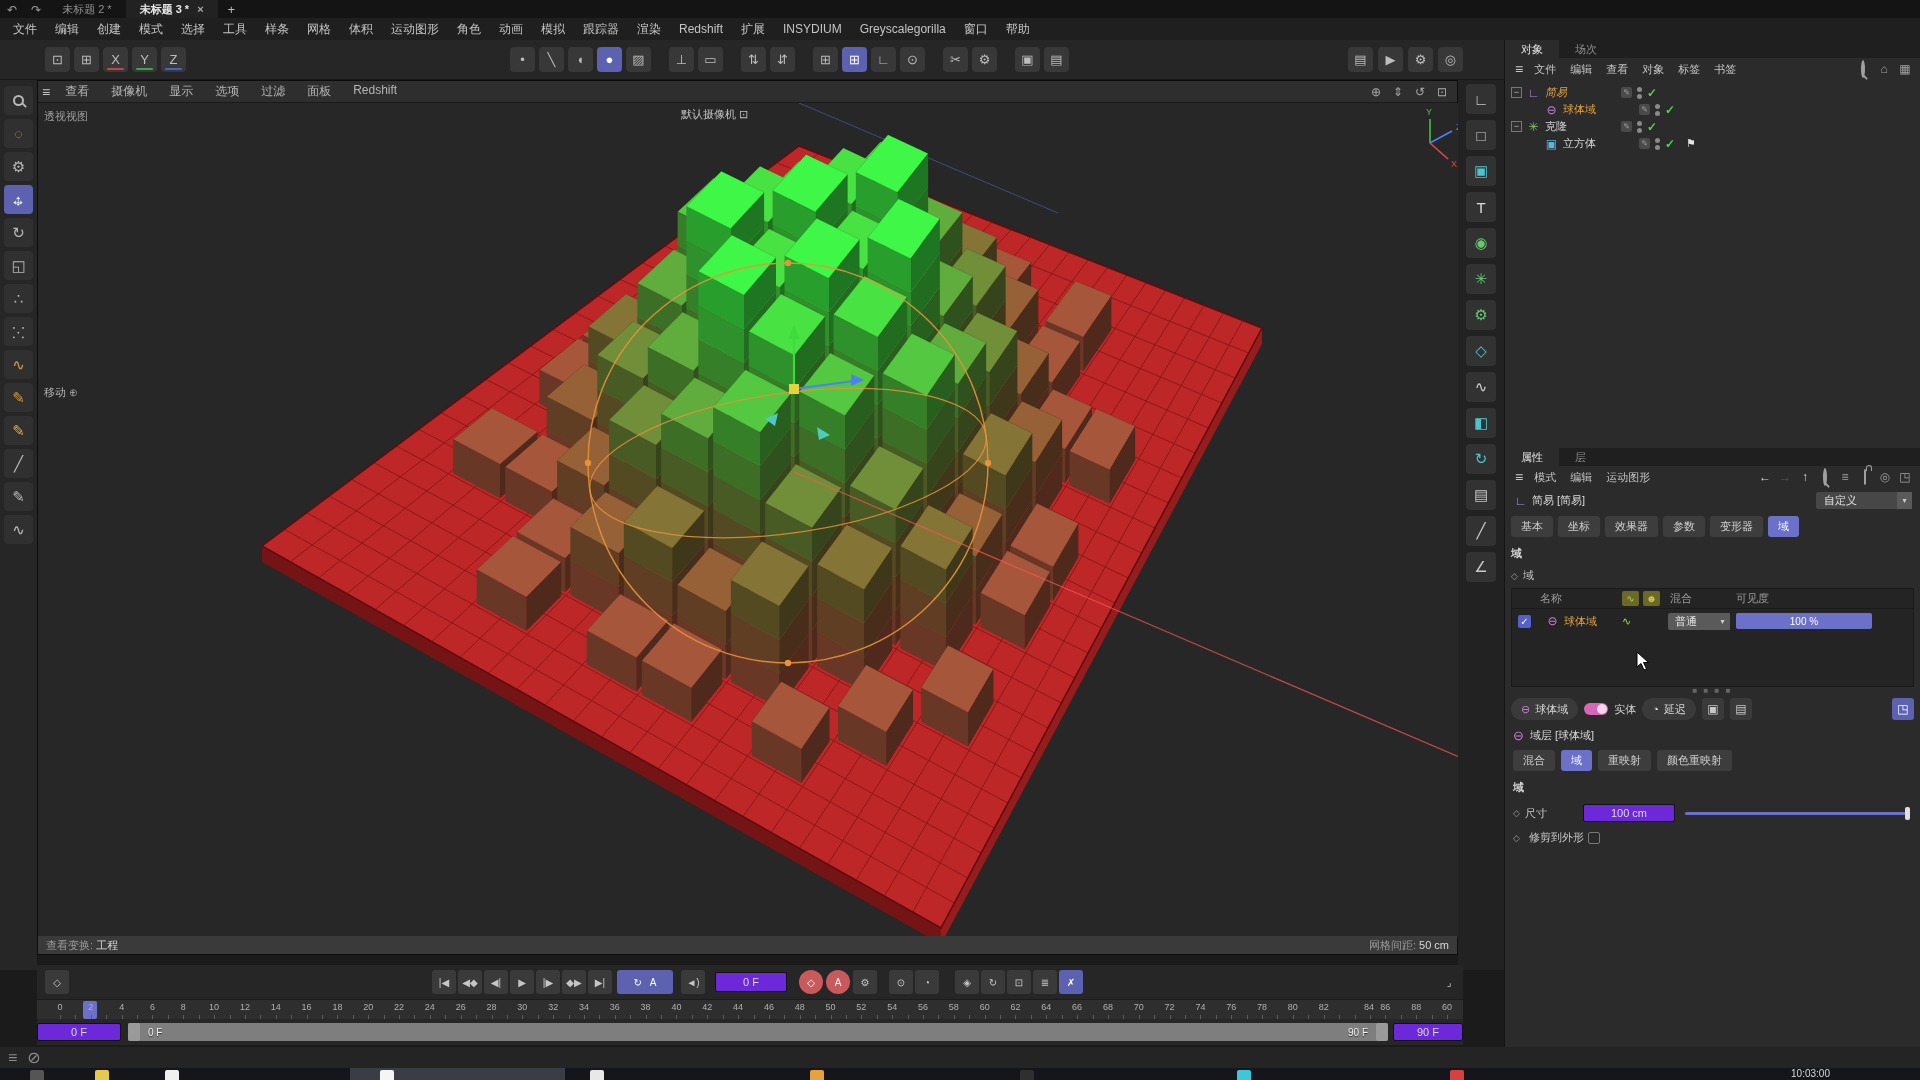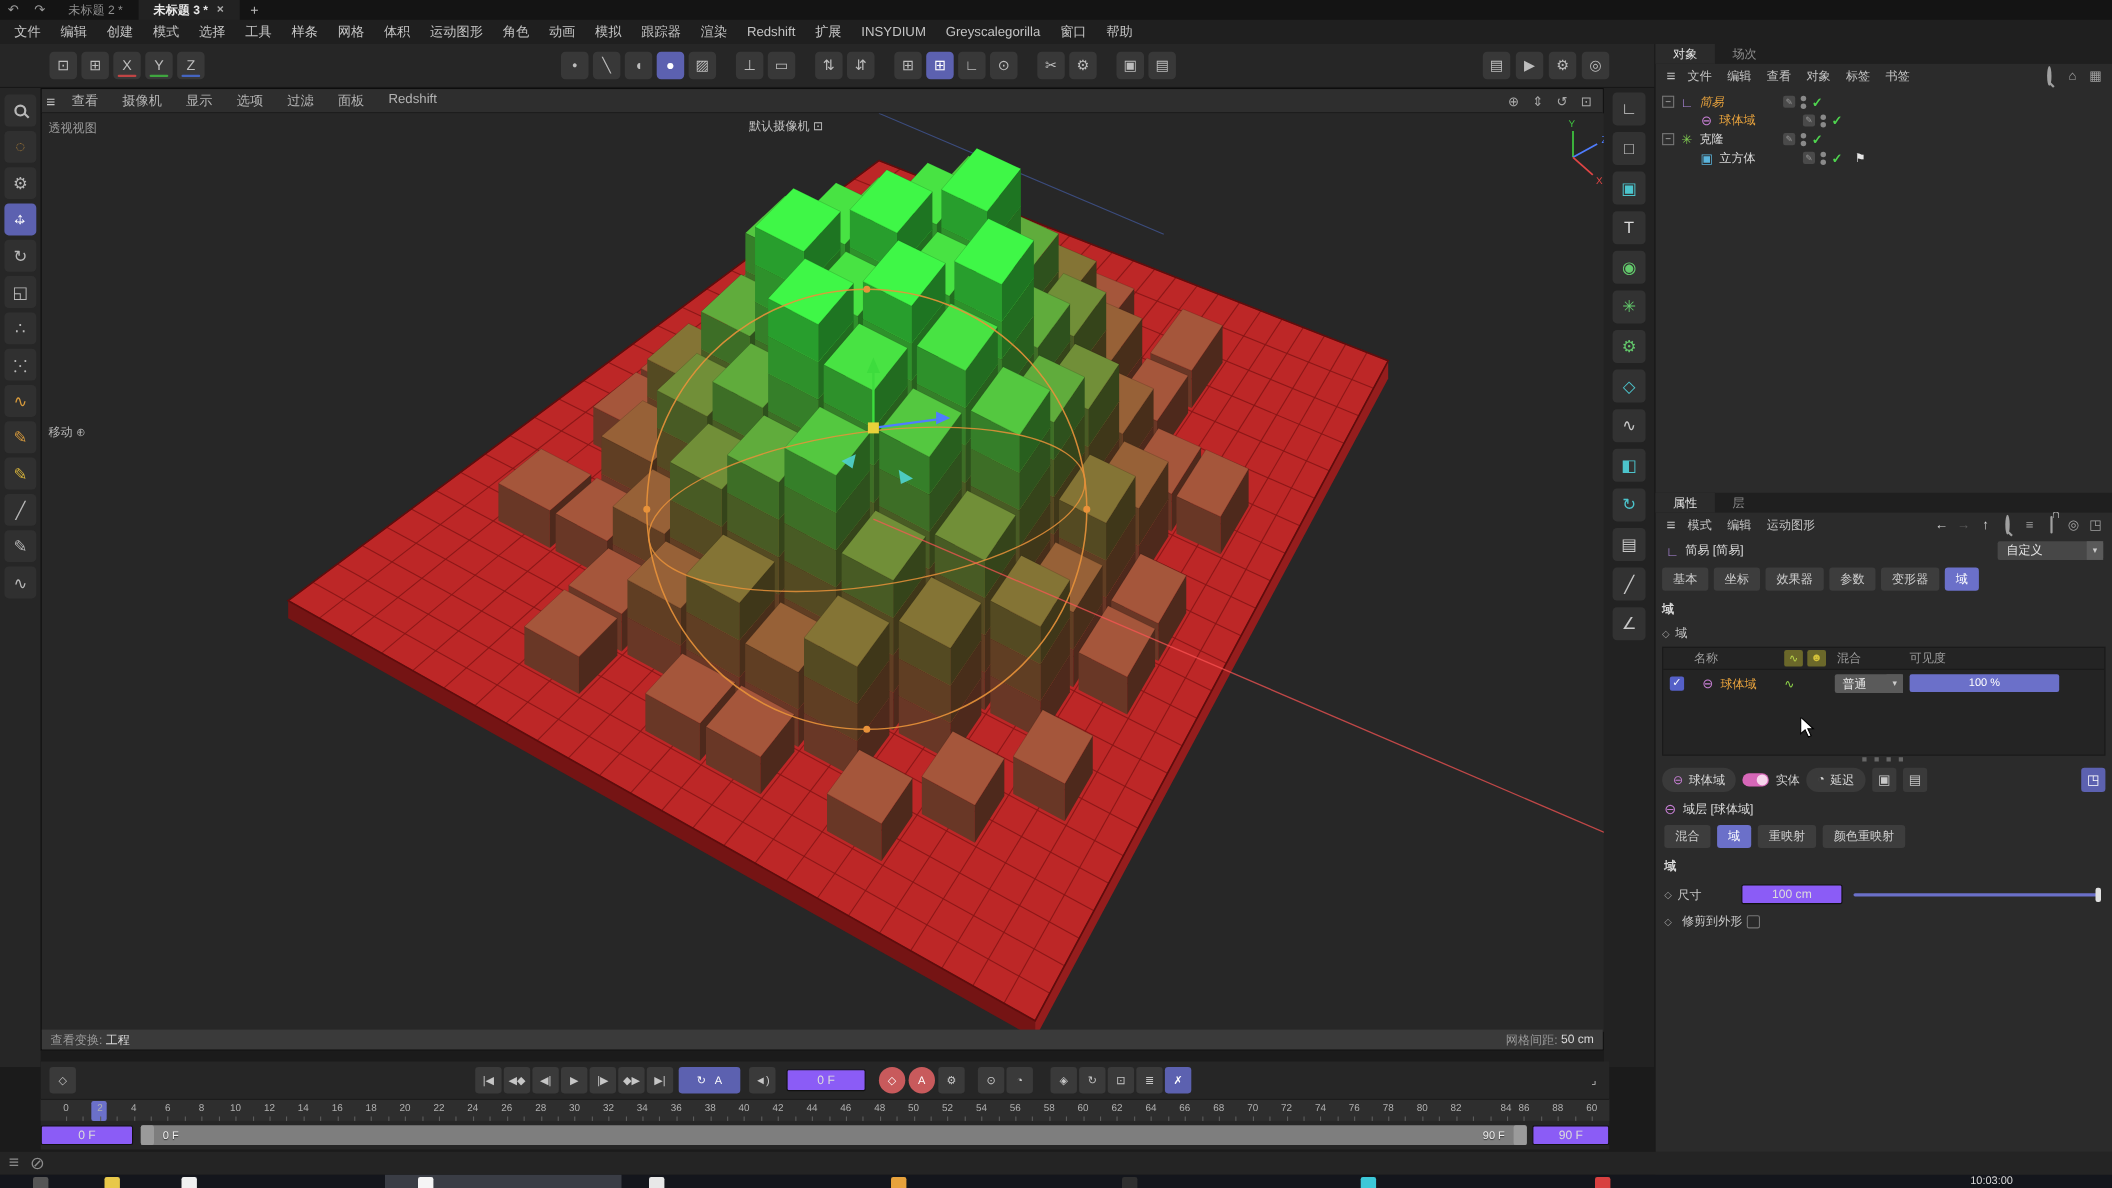--- a/index.html
+++ b/index.html
@@ -76,21 +76,21 @@
   .col-head { font-size:11px; color:#9c9c9c; }
   .blue-check { width:13px; height:13px; background:#5560c8; border-radius:2px; color:#fff; font-size:10px; text-align:center; line-height:13px; }
   .progress { background:#6b70c9; height:16px; border-radius:2px; color:#fff; font-size:10px; display:flex; align-items:center; justify-content:center; }
   .olive-ic { background:#6b682a; border-radius:2px; width:17px; height:15px; display:flex; align-items:center; justify-content:center; font-size:10px; }
   .diamond { color:#9a9a9a; font-size:9px; width:12px; }
   .pill { background:#3a3a3a; border-radius:11px; height:22px; display:flex; align-items:center; gap:5px; font-size:11px; color:#d8d8d8; padding:0 10px; }
   .toggle { width:24px; height:12px; border-radius:6px; background:#d667b8; position:relative; }
   .toggle:after { content:""; position:absolute; right:1px; top:1px; width:10px; height:10px; border-radius:50%; background:#f6d6ec; }
   .sq-btn { width:22px; height:22px; border-radius:3px; background:#3a3a3a; color:#c8c8c8; display:flex; align-items:center; justify-content:center; font-size:12px; }
   .sq-btn.active { background:#5c61b0; color:#fff; }
-  .input-box { background:#8b5cf6; border:1px solid #111; border-radius:2px; color:#dcdcdc; font-size:11px; display:flex; align-items:center; justify-content:center; }
+  .input-box { background:#6d28d9; border:1px solid #111; border-radius:2px; color:#dcdcdc; font-size:11px; display:flex; align-items:center; justify-content:center; }
   .checkbox { width:12px; height:12px; border:1px solid #777; border-radius:2px; background:#2a2a2a; }
   .css-lock { width:9px; height:7px; border:1.5px solid #a0a0a0; border-radius:2px; position:relative; margin-top:5px; }
   .css-lock:before { content:""; position:absolute; top:-5px; left:1px; width:4px; height:5px; border:1.5px solid #a0a0a0; border-bottom:none; border-radius:3px 3px 0 0; }
   .splitter { height:7px; display:flex; align-items:center; justify-content:center; color:#666; font-size:8px; letter-spacing:2px; }
   
   #timeline { position:absolute; left:37px; top:965px; width:1426px; height:80px; background:#262626; }
   .tl-btn { position:absolute; width:24px; height:24px; border-radius:3px; background:#3a3a3a; color:#c6c6c6; display:flex; align-items:center; justify-content:center; font-size:10px; }
   .tl-btn.red { background:#c85a5c; color:#fff; border-radius:50%; }
   .tl-btn.blue { background:#5c61b0; color:#fff; }
   #ruler { position:absolute; left:0; top:34px; width:1426px; height:20px; background:#2e2e2e; border-top:1px solid #1c1c1c; }

